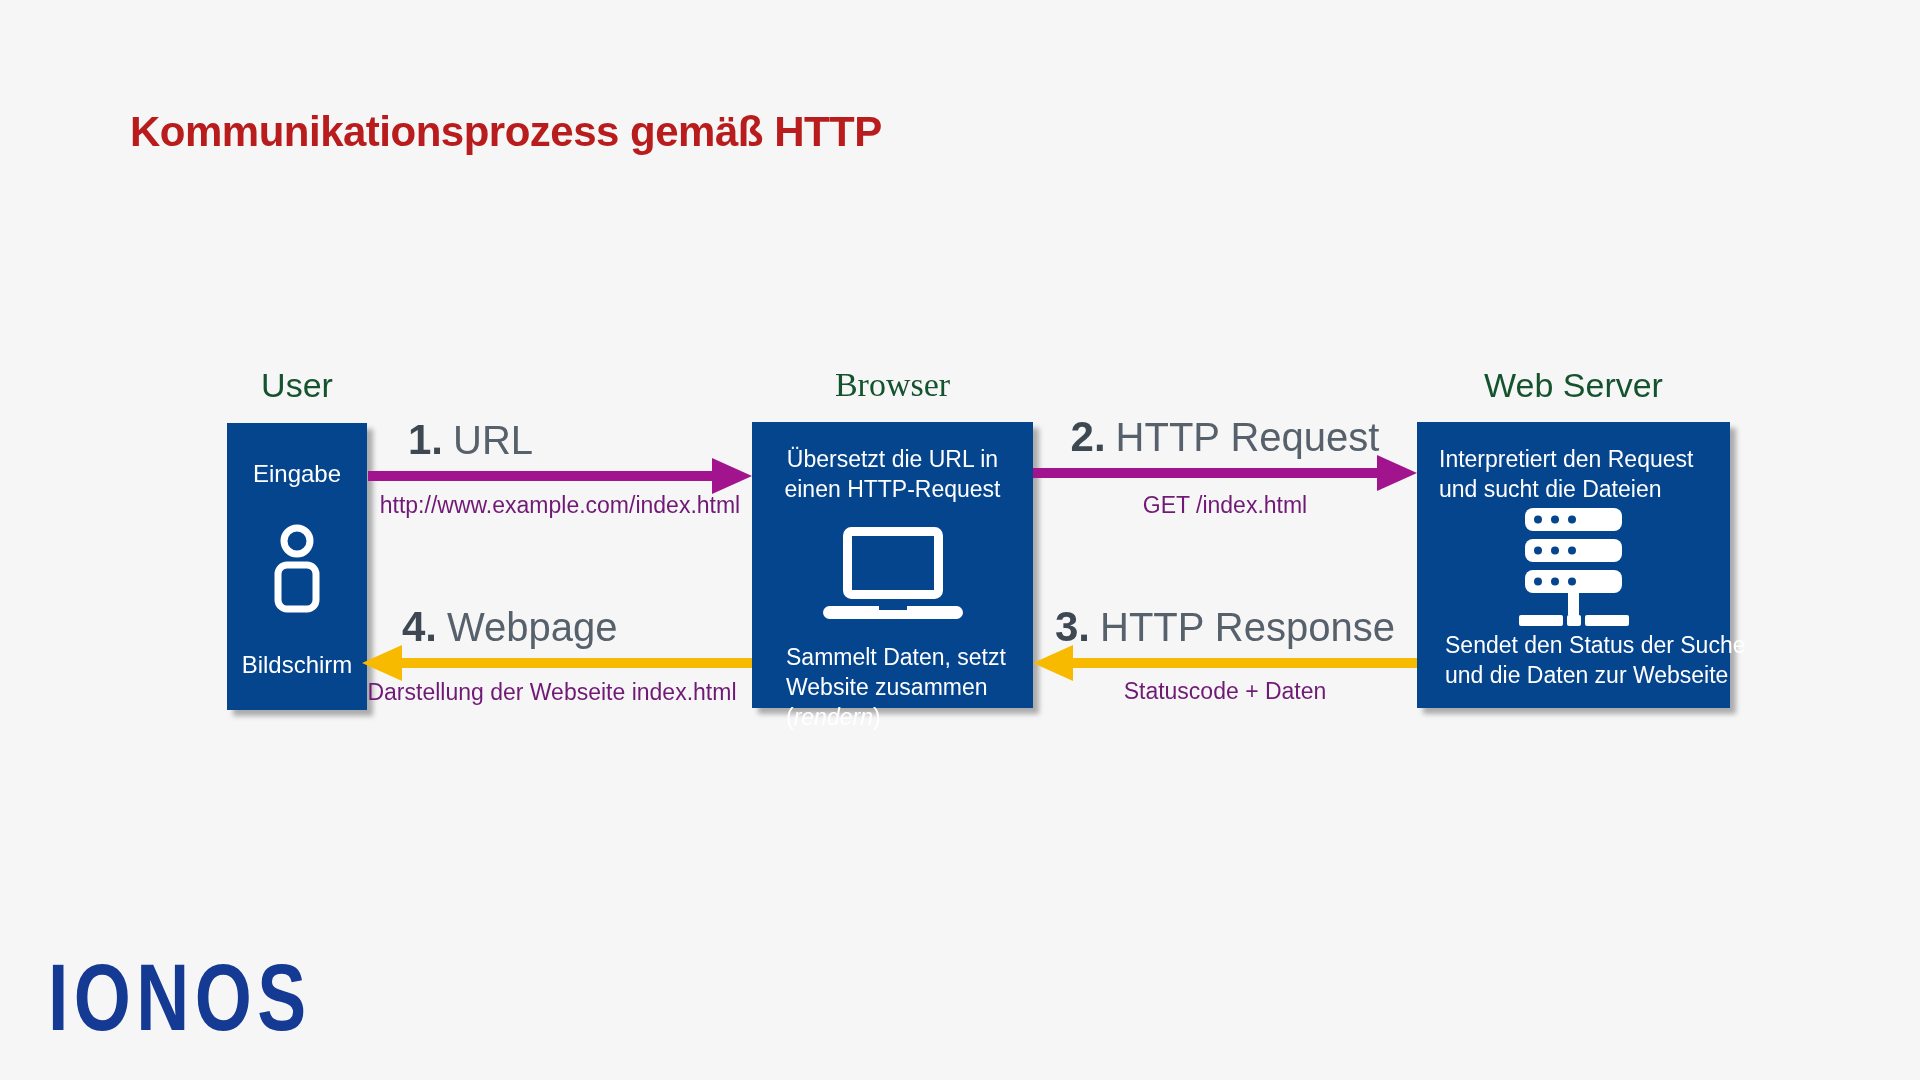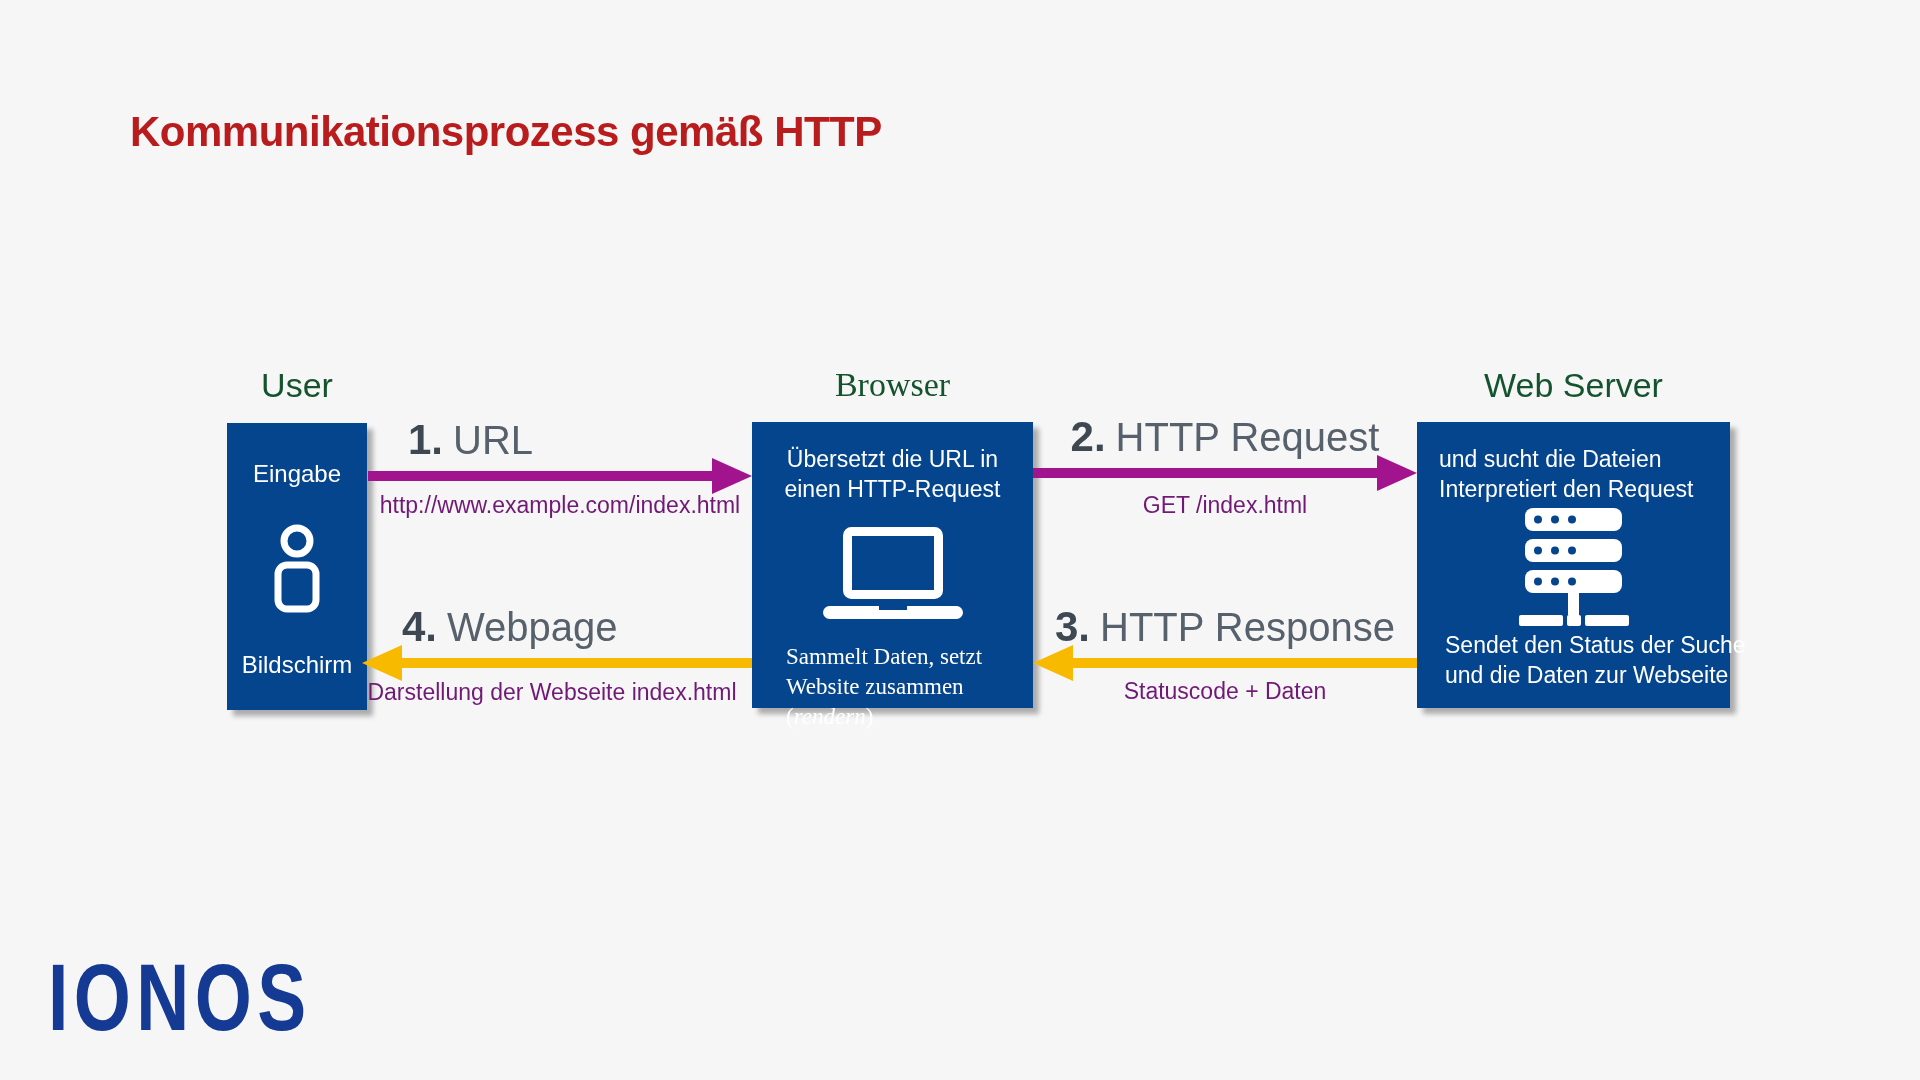--- a/index.html
+++ b/index.html
@@ -26,21 +26,21 @@
     box-sizing:border-box;display:flex;flex-direction:column;justify-content:space-between;
   }
   #box-user{left:227px;top:423px;width:140px;height:287px;align-items:center;padding:36px 0 30px;}
   #box-browser{left:752px;top:422px;width:281px;height:286px;padding:22px 0 16px;gap:23px;}
   #box-server{left:1417px;top:422px;width:313px;height:286px;padding:22px 0 18px;}
 
   .node .txt{font-size:23px;line-height:30px;}
   .node .txt div{white-space:nowrap;}
   #box-user .txt{font-size:24px;}
   .browser-top{text-align:center;}
-  .browser-bottom{text-align:left;padding-left:34px;font-family:Liberation Serif, serif;}
+  .browser-bottom{text-align:left;padding-left:34px;}
   .server-top{padding-left:22px;}
   .server-bottom{padding-left:28px;}
   .icon-wrap{margin:auto;display:flex;align-items:center;justify-content:center;}
 
   .arrow{position:absolute;height:36px;}
   .arrow .shaft{position:absolute;top:13px;height:10px;}
   .arrow.dir-right .shaft{left:0;right:34px;}
   .arrow.dir-left  .shaft{left:34px;right:0;}
   .arrow .head{position:absolute;top:0;width:0;height:0;
     border-top:18px solid transparent;border-bottom:18px solid transparent;}
@@ -110,22 +110,22 @@
   </div>
   <div class="txt browser-bottom">
     <div>Sammelt Daten, setzt</div>
     <div>Website zusammen</div>
     <div><span>(</span><em>rendern</em><span>)</span></div>
   </div>
 </div>
 
 <div class="node" id="box-server">
   <div class="txt server-top">
+    <div>Interpretiert den Request</div>
     <div>und sucht die Dateien</div>
-    <div>Interpretiert den Request</div>
   </div>
   <div class="icon-wrap">
     <svg width="110" height="118" viewBox="0 0 110 118" aria-hidden="true">
       <rect x="6" y="0" width="97" height="23" rx="8" fill="#ffffff"></rect>
       <circle cx="19" cy="11.5" r="4" fill="#05458e"></circle>
         <circle cx="36" cy="11.5" r="4" fill="#05458e"></circle>
         <circle cx="53" cy="11.5" r="4" fill="#05458e"></circle>
       <rect x="6" y="31" width="97" height="23" rx="8" fill="#ffffff"></rect>
       <circle cx="19" cy="42.5" r="4" fill="#05458e"></circle>
         <circle cx="36" cy="42.5" r="4" fill="#05458e"></circle>

